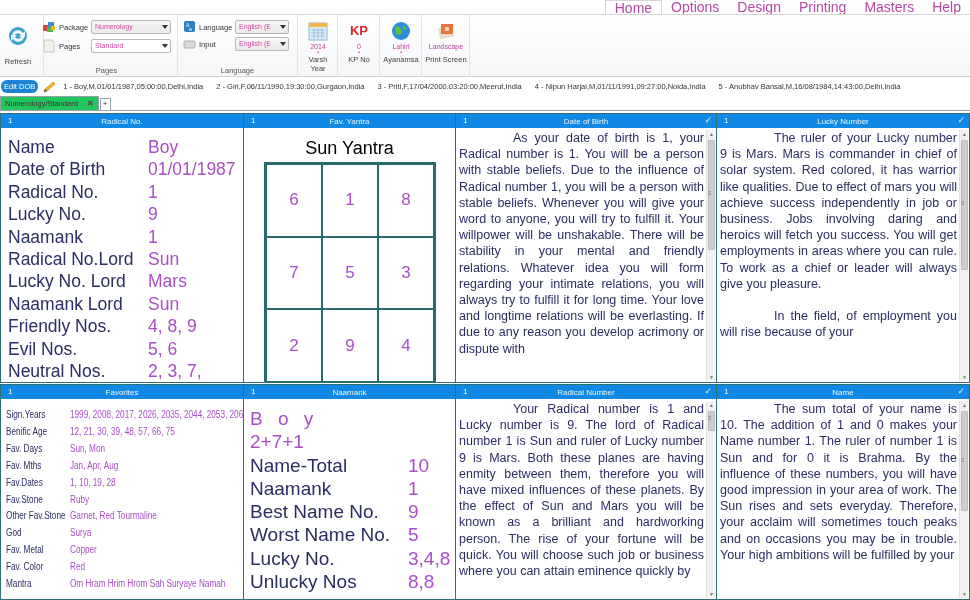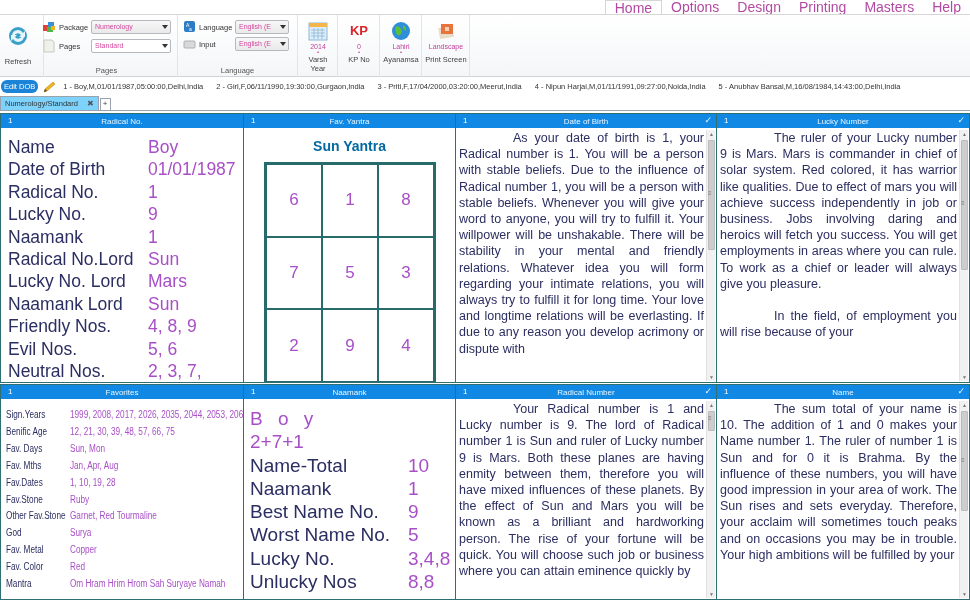--- a/index.html
+++ b/index.html
@@ -23,37 +23,37 @@
   .combo .arr { position: absolute; right: 2px; top: 4px; width: 0; height: 0; border-left: 3px solid transparent; border-right: 3px solid transparent; border-top: 4px solid #333; }
 
   
   .dobbar { position: absolute; left: 0; top: 78px; width: 970px; height: 17px; background: #fff; display: flex; align-items: center; font-size: 7.5px; color: #333; white-space: nowrap; }
   .editdob { background: #1b84d8; color: #fff; font-size: 7.5px; padding: 2px 3px; border-radius: 6px; margin-left: 1px; }
   .pencil { width: 16px; height: 12px; margin: 0 6px 0 3px; }
   .dob-item { margin-right: 13px; }
 
   
   .tabs { position: absolute; left: 0; top: 96px; width: 970px; height: 15px; display: flex; align-items: flex-end; border-bottom: 1px solid #9aa3ad; }
-  .tab { height: 14px; border: 1px solid #9aa3ad; border-bottom: none; background: #7dd3fc; font-size: 7.5px; color: #333; padding: 2px 4px; display: flex; align-items: flex-start; }
+  .tab { height: 14px; border: 1px solid #9aa3ad; border-bottom: none; background: #22c55e; font-size: 7.5px; color: #333; padding: 2px 4px; display: flex; align-items: flex-start; }
   .tab .x { margin-left: 9px; font-size: 8px; color: #555; }
   .tab-add { height: 12px; width: 11px; border: 1px solid #9aa3ad; border-bottom: none; background: #fff; font-size: 8px; text-align: center; line-height: 10px; color: #444; margin-left: 1px; }
 
   
   .panel { position: absolute; background: #fff; border: 1px solid #2d6f73; overflow: hidden; }
   .ph { height: 14px; background: #1189e4; color: #e8f5ff; font-size: 8px; display: flex; align-items: center; position: relative; }
   .ph .num { position: absolute; left: 7px; top: 2px; color: #fff; }
   .ph .title { width: 100%; text-align: center; }
   .ph .chk { position: absolute; right: 4px; top: 1px; color: #e6f6ff; font-size: 9px; }
 
   .kv { position: absolute; left: 7px; font-size: 17.5px; line-height: 22.4px; color: #2b2e61; }
   .kv .r { display: flex; }
   .kv .k { width: 140px; }
   .kv .v { color: #a84fc7; }
 
-  .yantra-title { position: absolute; left: 0; right: 0; top: 24px; text-align: center; font-size: 14px; color: #0369a1; font-weight: bold; }
+  .yantra-title { position: absolute; left: 0; right: 0; top: 24px; text-align: center; font-size: 18px; color: #000000; }
   .yantra { position: absolute; left: 20px; top: 48px; width: 172px; height: 222px; display: grid; grid-template-columns: repeat(3, 1fr); grid-template-rows: repeat(3, 1fr); border: 2px solid #276b6d; }
   .yantra .cell { border: 1px solid #276b6d; display: flex; align-items: center; justify-content: center; font-size: 17px; color: #a84fc7; }
 
   .txt { position: absolute; left: 3px; top: 16px; right: 12px; bottom: 0; font-size: 12.5px; line-height: 16.2px; color: #2b2e61; text-align: justify; overflow: hidden; }
   .txt p { text-indent: 54px; margin-bottom: 16px; }
   .vscroll { position: absolute; right: 1px; top: 16px; bottom: 1px; width: 9px; background: #f1f1f1; border-left: 1px solid #e2e2e2; }
   .vscroll .up, .vscroll .dn { position: absolute; left: 0; width: 9px; height: 8px; font-size: 5px; color: #777; text-align: center; line-height: 8px; }
   .vscroll .up { top: 0; } .vscroll .dn { bottom: 0; }
   .vscroll .thumb { position: absolute; left: 1px; width: 7px; background: #cdcdcd; border: 1px solid #bbb; border-radius: 1px; }
   .vscroll .grip { position: absolute; left: 1px; font-size: 6px; color: #777; }

